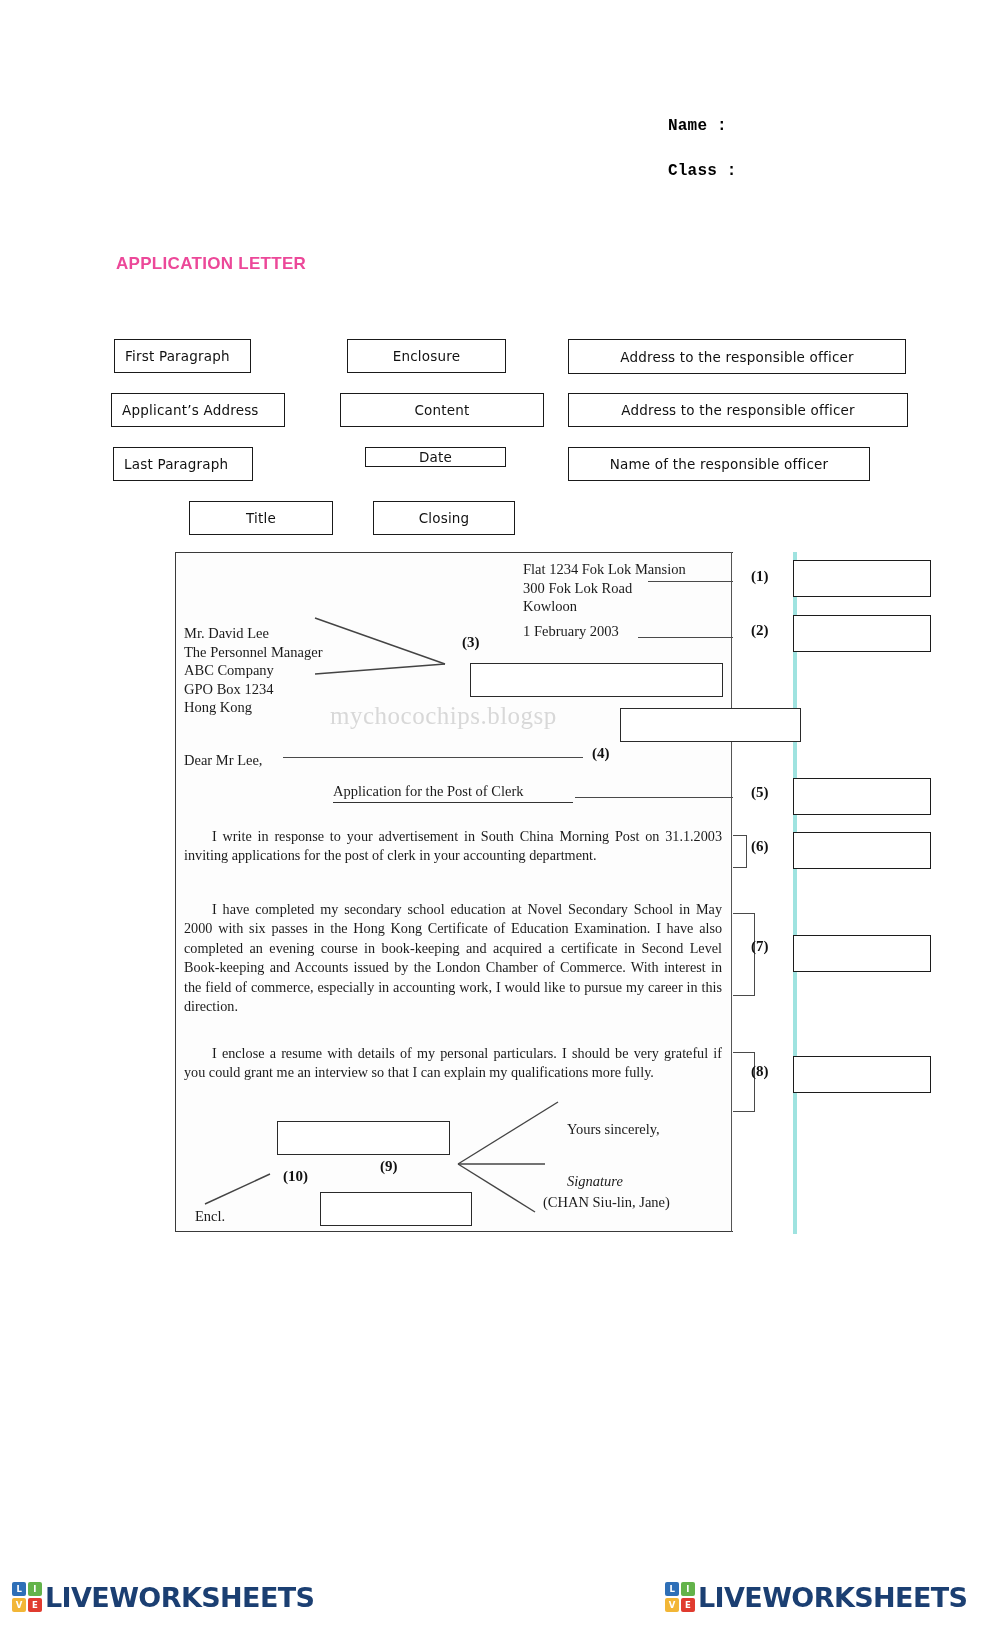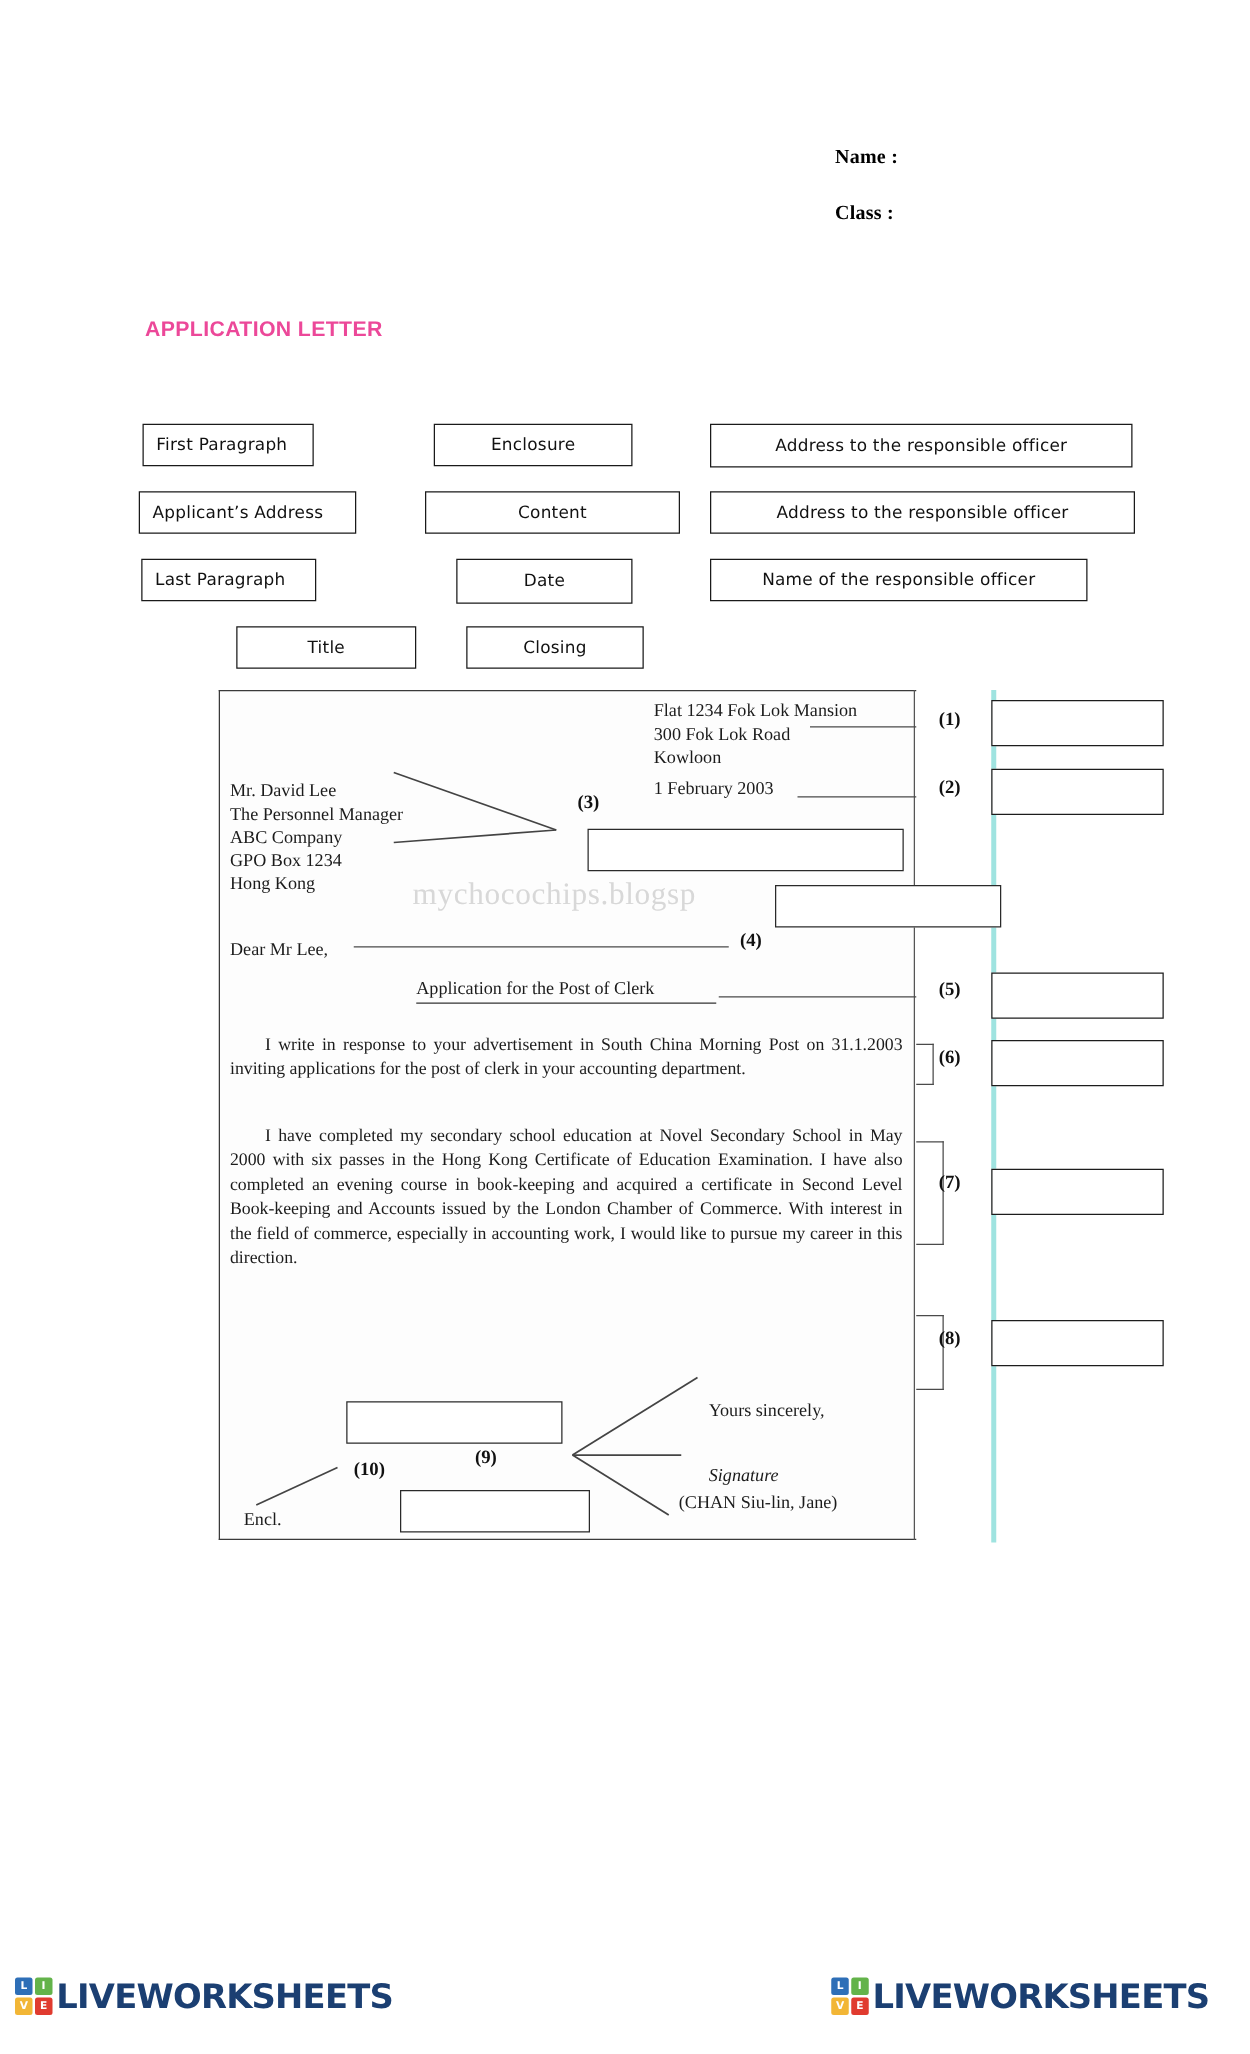--- a/index.html
+++ b/index.html
@@ -17,21 +17,21 @@
   .page {
     position: absolute;
     left: 0; top: 0;
     width: 1000px;
     height: 1643px;
   }
 
   
   .hdr-field {
     position: absolute;
-    font-family: Liberation Serif, serif;
+    font-family: Liberation Mono, monospace;
     font-weight: bold;
     font-size: 16px;
     color: #000;
     letter-spacing: 0.2px;
     white-space: nowrap;
   }
   #hdr-name { left: 668px; top: 117px; }
   #hdr-class { left: 668px; top: 162px; }
 
   
@@ -213,21 +213,21 @@
   <div class="doc-title">APPLICATION LETTER</div>
 
   <div id="tiles-layer">
       <div class="tile left-text" style="left: 114px; top: 339px; width: 137px; height: 34px;">First Paragraph</div>
       <div class="tile" style="left: 347px; top: 339px; width: 159px; height: 34px;">Enclosure</div>
       <div class="tile" style="left: 568px; top: 339px; width: 338px; height: 35px;">Address to the responsible officer</div>
       <div class="tile left-text" style="left: 111px; top: 393px; width: 174px; height: 34px;">Applicant’s Address</div>
       <div class="tile" style="left: 340px; top: 393px; width: 204px; height: 34px;">Content</div>
       <div class="tile" style="left: 568px; top: 393px; width: 340px; height: 34px;">Address to the responsible officer</div>
       <div class="tile left-text" style="left: 113px; top: 447px; width: 140px; height: 34px;">Last Paragraph</div>
-      <div class="tile" style="left: 365px; top: 447px; width: 141px; height: 36px;">Date</div>
+      <div class="tile" style="left: 365px; top: 447px; width: 141px; height: 20px;">Date</div>
       <div class="tile" style="left: 568px; top: 447px; width: 302px; height: 34px;">Name of the responsible officer</div>
       <div class="tile" style="left: 189px; top: 501px; width: 144px; height: 34px;">Title</div>
       <div class="tile" style="left: 373px; top: 501px; width: 142px; height: 34px;">Closing</div>
     </div>
 
   <div class="teal-rule"></div>
 
   <div class="letter-wrap">
     <div class="letter-frame"></div>
     <div class="letter-inner-rule"></div>
@@ -246,20 +246,21 @@
 GPO Box 1234
 Hong Kong</div>
 
     <div class="ltxt" style="left:9px; top:199px;">Dear Mr Lee,</div>
 
     <div class="ltxt" style="left:158px; top:230px;">Application for the Post of Clerk</div>
     <div class="subject-underline" style="left:158px; top:250px; width:240px;"></div>
 
     <div class="ltxt just" style="left:9px; top:275px; width:538px; text-indent:28px;">I write in response to your advertisement in South China Morning Post on 31.1.2003 inviting applications for the post of clerk in your accounting department.</div>
     <div class="ltxt just" style="left:9px; top:348px; width:538px; text-indent:28px;">I have completed my secondary school education at Novel Secondary School in May 2000 with six passes in the Hong Kong Certificate of Education Examination. I have also completed an evening course in book-keeping and acquired a certificate in Second Level Book-keeping and Accounts issued by the London Chamber of Commerce. With interest in the field of commerce, especially in accounting work, I would like to pursue my career in this direction.</div>
+    <div class="ltxt just" style="left:9px; top:492px; width:538px; text-indent:28px;">I enclose a resume with details of my personal particulars.   I should be very grateful if you could grant me an interview so that I can explain my qualifications more fully.</div>
 
     <div class="ltxt" style="left:392px; top:568px;">Yours sincerely,</div>
     <div class="ltxt" style="left:392px; top:620px; font-style:italic;">Signature</div>
     <div class="ltxt" style="left:368px; top:641px;">(CHAN Siu-lin, Jane)</div>
     <div class="ltxt" style="left:20px; top:655px;text-align:right;">Encl.</div>
 
     <svg class="vec" style="left:0; top:0; width:620px; height:682px;">
 
       <line x1="140" y1="66" x2="270" y2="112" stroke="#444" stroke-width="1.4"></line>
       <line x1="140" y1="122" x2="270" y2="112" stroke="#444" stroke-width="1.4"></line>

